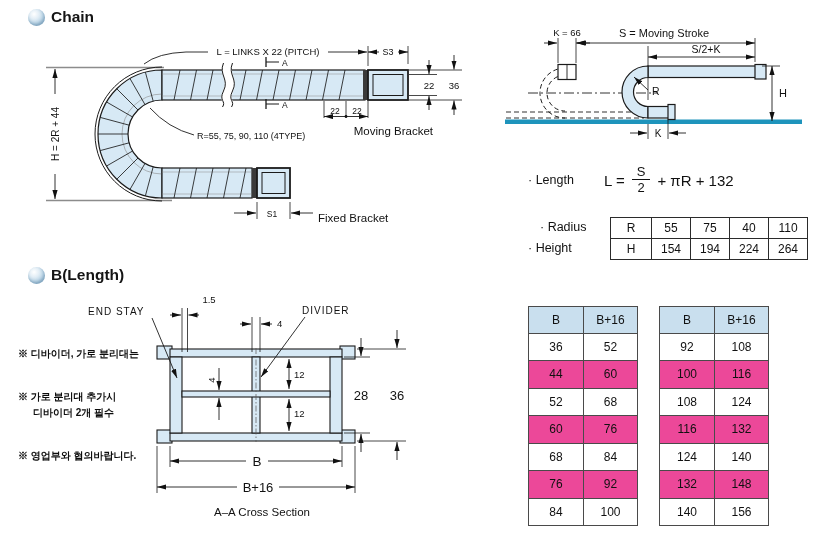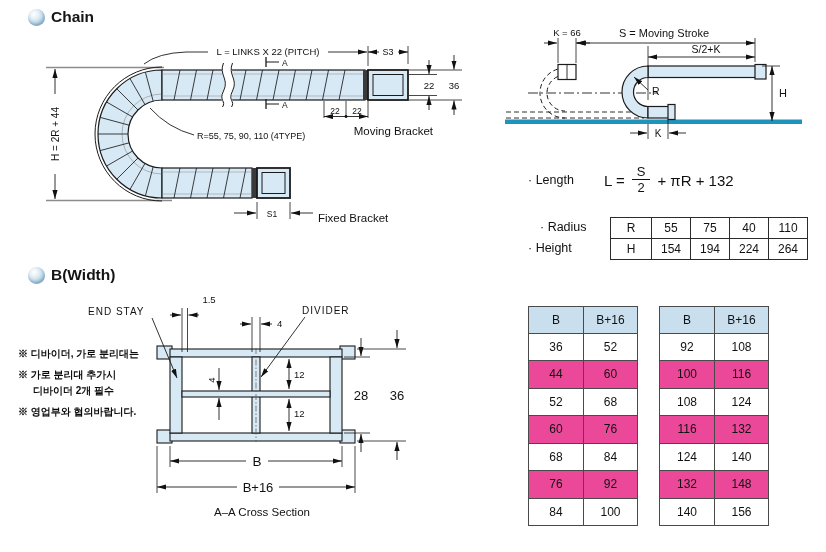--- a/index.html
+++ b/index.html
@@ -7,21 +7,21 @@
   .page{position:relative;width:826px;height:552px;background:#fff;overflow:hidden;}
   .abs{position:absolute;}
   .sec-head{display:flex;align-items:center;gap:6px;font-size:15.5px;font-weight:bold;color:#141414;}
   .ball{width:17px;height:17px;border-radius:50%;
         background:radial-gradient(circle at 36% 30%, #ffffff 0%, #e3eef6 30%, #b9d4e6 62%, #8cb2ce 100%);
         box-shadow:inset -1px -2px 3px rgba(90,130,160,.5);}
   svg{font-family:"Liberation Sans",sans-serif;}
   svg text{fill:#111;}
   .note{font-size:10px;font-weight:600;color:#0c0c0c;line-height:1.65;white-space:nowrap;}
   .note .ind{padding-left:15px;}
-  .note + .note{margin-top:4px;}
+  .note + .note{margin-top:26px;}
   
   .formula-row{display:flex;align-items:center;height:44px;}
   .formula-row .flabel{width:76px;font-size:12.5px;color:#111;}
   .formula{display:flex;align-items:center;gap:7px;font-size:15px;}
   .frac{display:inline-flex;flex-direction:column;align-items:center;line-height:1.05;font-size:13px;}
   .frac .den{border-top:1.6px solid #111;padding:1px 5px 0 5px;}
   .frac .num{padding:0 5px;}
   
   .rh-label{font-size:12.5px;color:#111;}
   table.rh{border-collapse:collapse;width:198px;table-layout:fixed;}
@@ -273,21 +273,21 @@
       <td>154</td>
       <td>194</td>
       <td>224</td>
       <td>264</td>
     </tr>
   </tbody>
     </table>
 
   <div class="abs sec-head" style="left:28px;top:266px;">
     <span class="ball"></span>
-    <span>B(Width)</span>
+    <span>B(Length)</span>
   </div>
 
   <div class="abs" style="left:18px;top:346px;width:160px;">
     <div class="note">
       <div>※ 디바이더, 가로 분리대는</div>
     </div>
     <div class="note">
       <div>※ 가로 분리대 추가시</div>
       <div class="ind">디바이더 2개 필수</div>
     </div>

